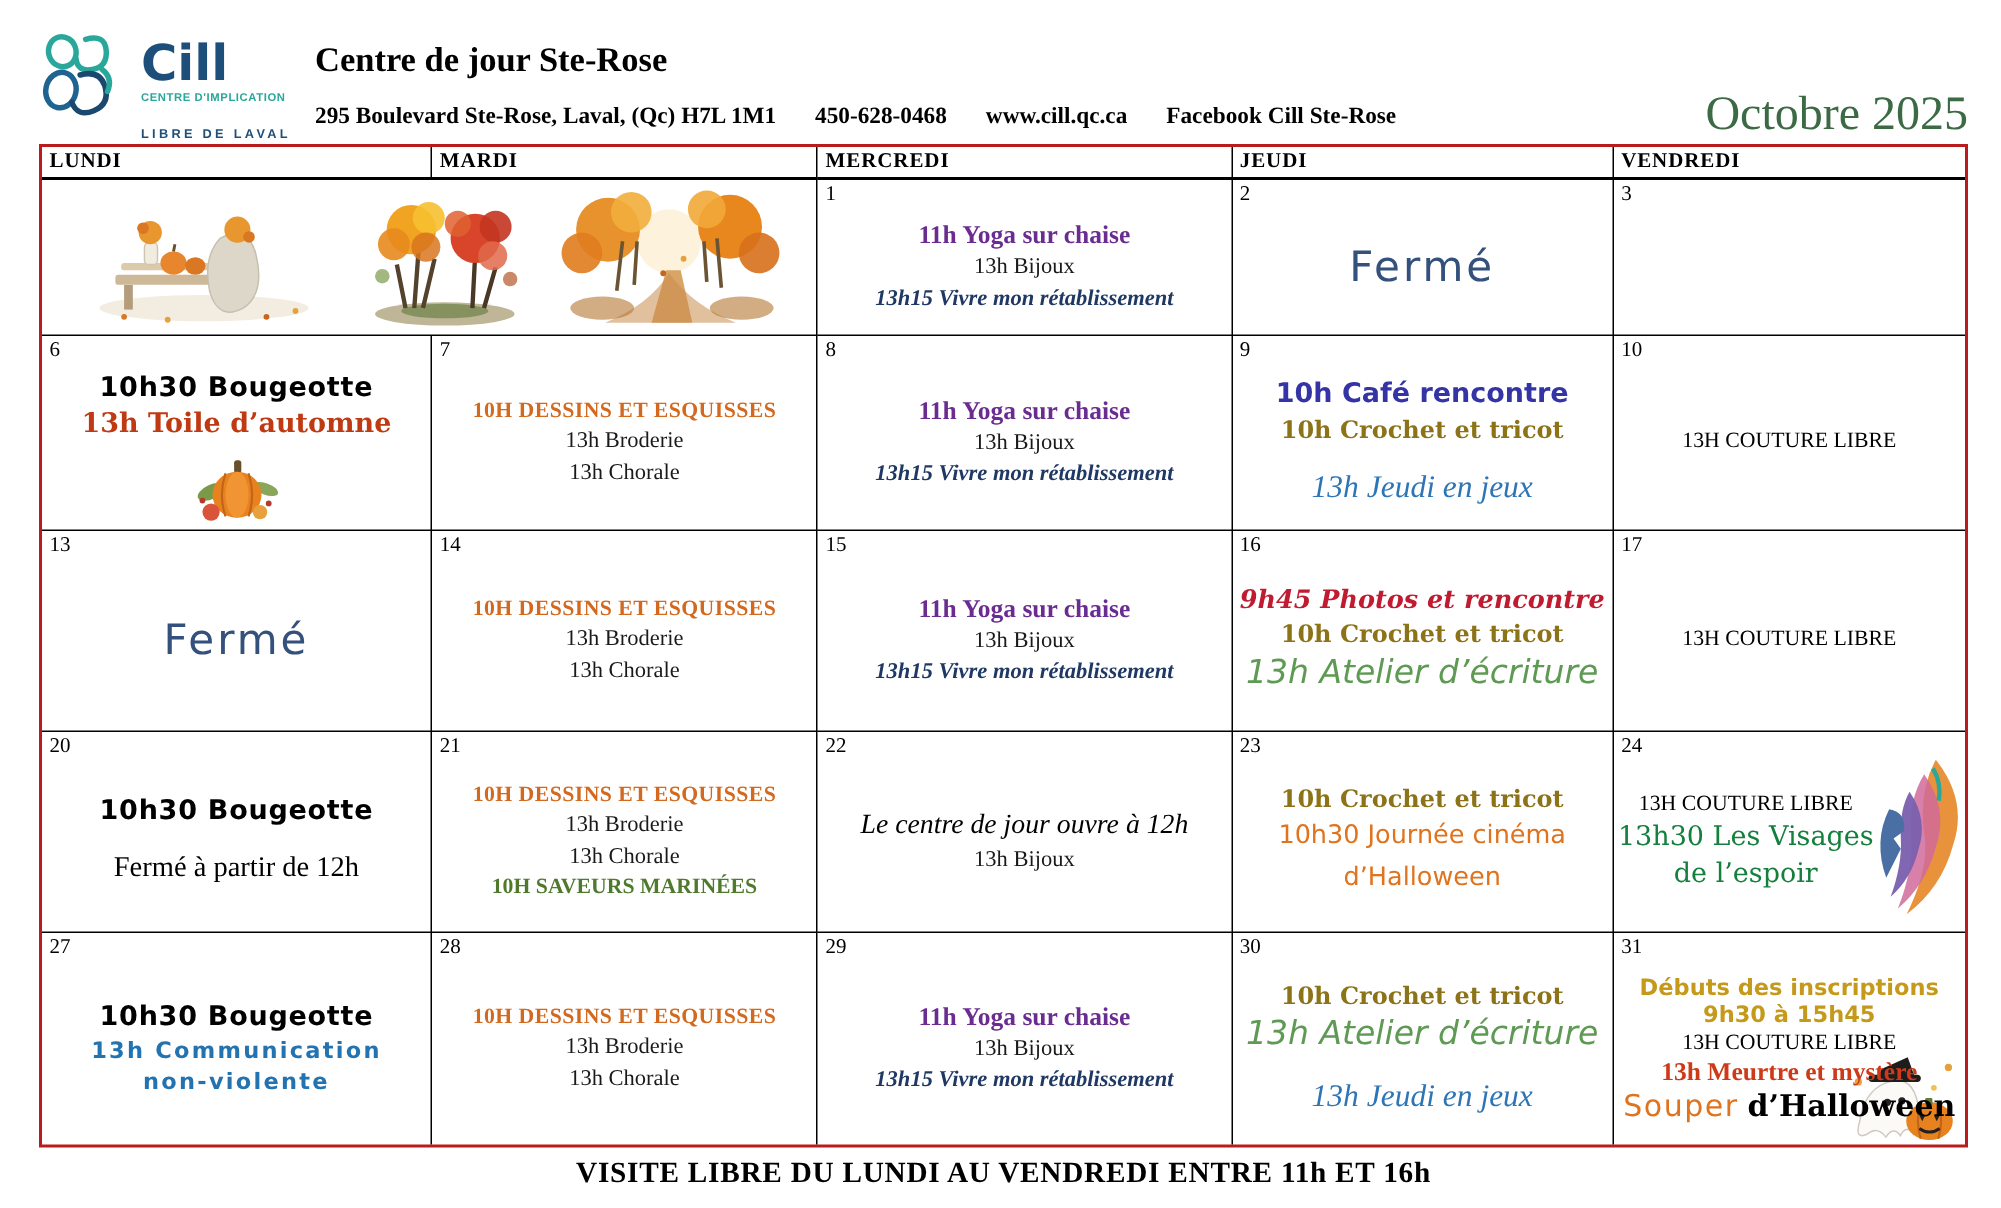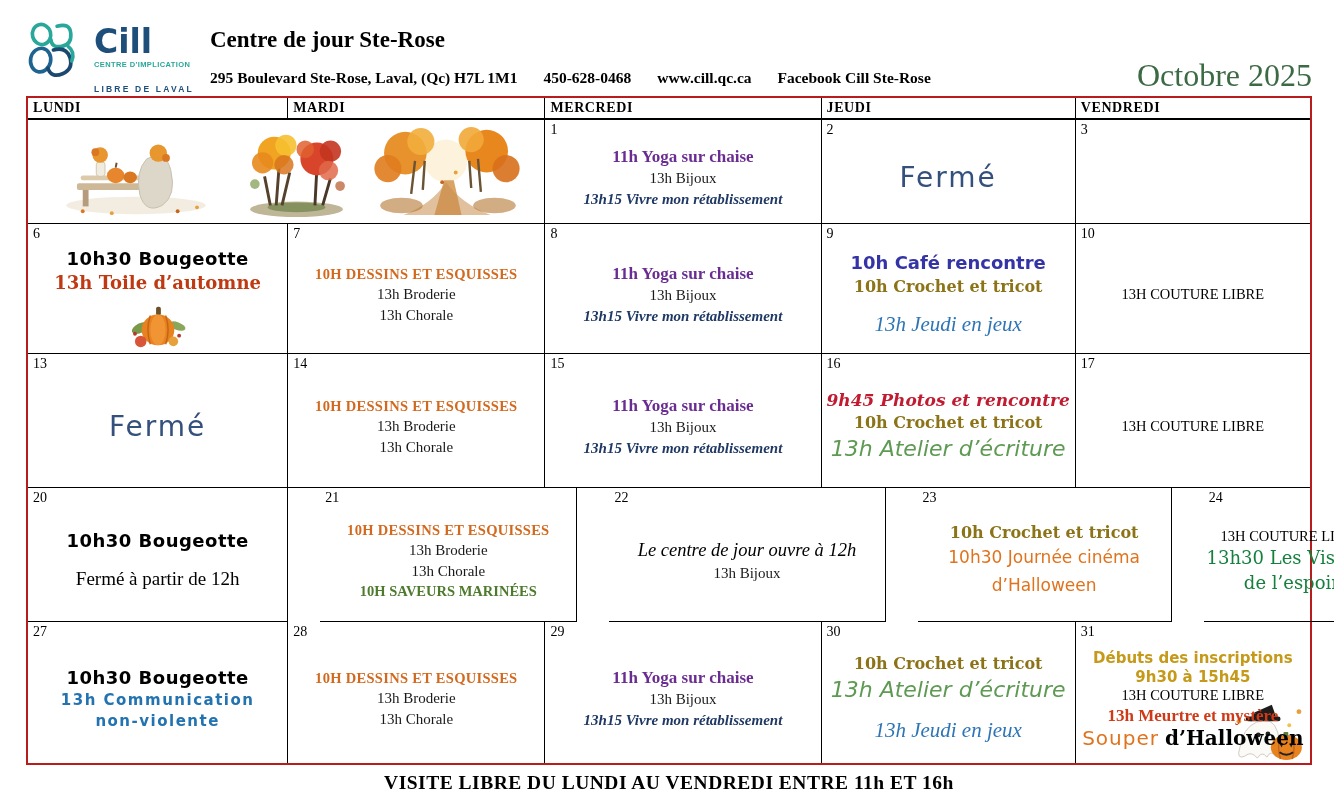--- a/index.html
+++ b/index.html
@@ -18,21 +18,21 @@
   .tag2 { font-family:"Liberation Sans", sans-serif; font-weight:bold; color:#1e4f7b; font-size:8.5px; letter-spacing:2.2px; margin-top:15px; }
   .center-block { margin-left:6px; flex:1 1 auto; }
   .title { font-weight:bold; font-size:23px; color:#000; margin-top:2px; }
   .contact { font-weight:bold; font-size:15.5px; color:#000; margin-top:16px; white-space:nowrap; }
   .contact span { margin-right:26px; }
   .month { font-size:32px; color:#3c6a44; align-self:flex-end; margin-bottom:2px; white-space:nowrap; }
   
   .cal { width:100%; border:2px solid #b91c1c; background:#fff; }
   .cal-row { display:grid; grid-template-columns:20.3% 20.06% 21.54% 19.83% 18.27%; }
   .cal-row.r1 { height:104px; } .cal-row.r2 { height:130px; } .cal-row.r3 { height:134px; }
-  .cal-row.r4 { height:134px;gap:32px; } .cal-row.r5 { height:141px; }
+  .cal-row.r4 { height:134px; } .cal-row.r5 { height:141px; }
   .cal-hcell {
     border-right:1px solid #000; border-bottom:2px solid #000;
     font-weight:bold; font-size:14px; letter-spacing:.6px; padding:2px 0 2px 5px; height:22px;
   }
   .cal-hcell:last-child { border-right:none; }
   .cal-cell {
     position:relative; border-right:1px solid #000; border-bottom:1px solid #000;
     display:flex; flex-direction:column; overflow:hidden;
   }
   .cal-cell:last-child { border-right:none; }

